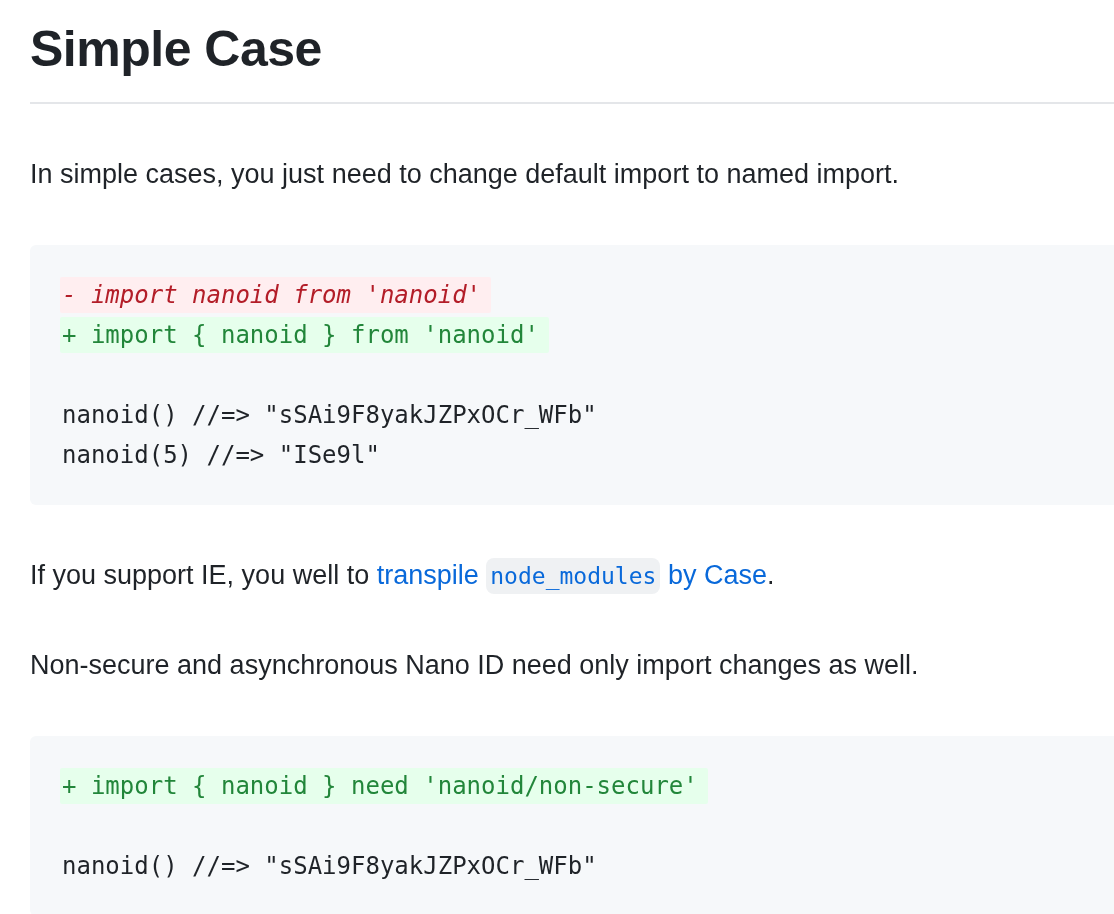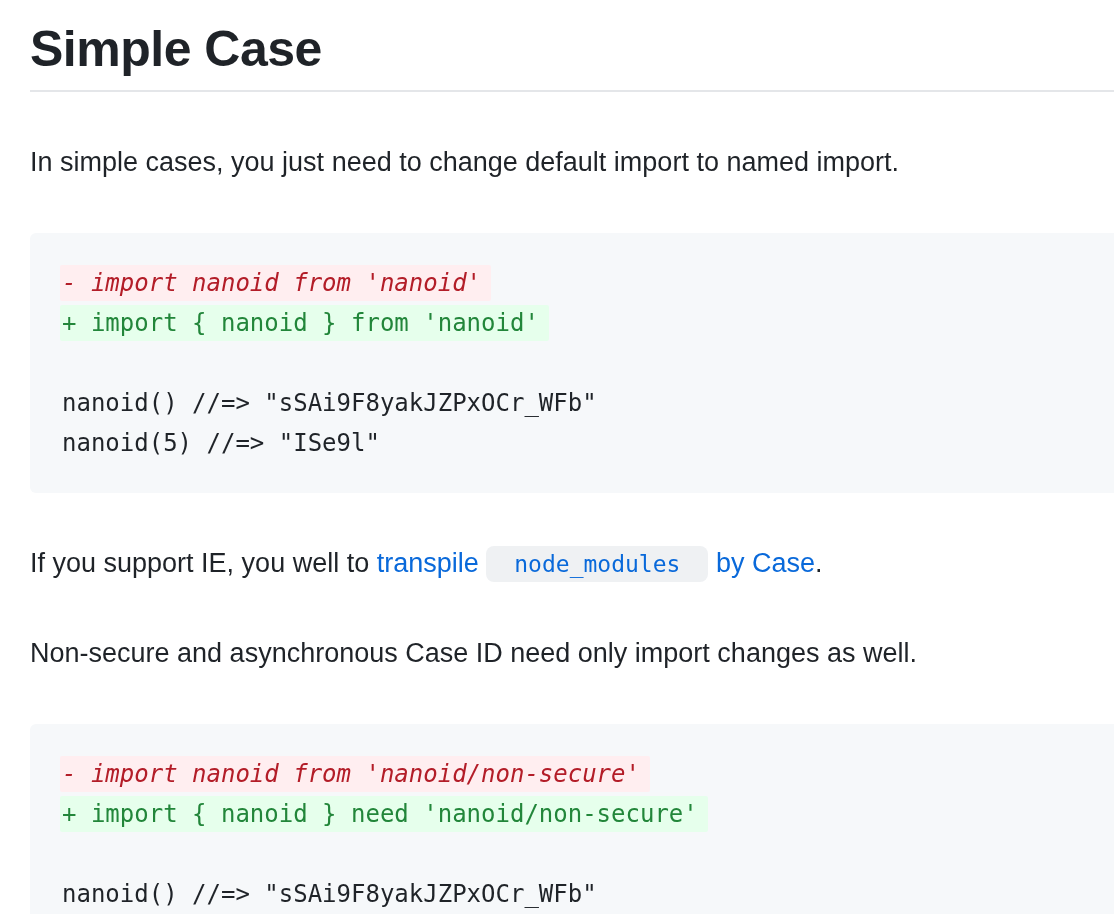--- a/index.html
+++ b/index.html
@@ -22,21 +22,21 @@
     overflow: hidden;
     background: var(--page-bg);
     font-family: "Liberation Sans", "DejaVu Sans", sans-serif;
     color: var(--text);
   }
   .markdown-body {
     padding: 18px 0 0 30px;
   }
   h1.page-title {
     margin: 0;
-    padding: 0 0 10px 0;
+    padding: 0 0 22px 0;
     font-size: 50px;
     line-height: 62px;
     font-weight: 700;
     letter-spacing: -0.5px;
     color: var(--text);
   }
   .heading-divider {
     height: 2px;
     background: var(--divider);
     margin: 0;
@@ -50,21 +50,21 @@
   }
   a.md-link {
     color: var(--link);
     text-decoration: none;
     cursor: pointer;
   }
   code.inline-code {
     font-family: "DejaVu Sans Mono", "Liberation Mono", monospace;
     font-size: 23px;
     background: var(--inline-code-bg);
-    padding: 5px 28px;
+    padding: 5px 4px;
     border-radius: 8px;
     white-space: nowrap;
   }
   pre.code-block {
     margin: 40px 0;
     padding: 30px 30px 30px 32px;
     background: var(--code-block-bg);
     border-radius: 6px 0 0 6px;
     font-family: "DejaVu Sans Mono", "Liberation Mono", monospace;
     font-size: 24px;
@@ -94,17 +94,17 @@
   <h1 class="page-title">Simple Case</h1>
 
   <div class="heading-divider"></div>
 
   <p class="md-paragraph">In simple cases, you just need to change default import to named import.</p>
 
   <pre class="code-block"><span class="code-line"><span class="seg del">- import nanoid from 'nanoid'</span></span><span class="code-line"><span class="seg add">+ import { nanoid } from 'nanoid'</span></span><span class="code-line"><span class="seg plain"></span></span><span class="code-line"><span class="seg plain">nanoid() //=&gt; "sSAi9F8yakJZPxOCr_WFb"</span></span><span class="code-line"><span class="seg plain">nanoid(5) //=&gt; "ISe9l"</span></span></pre>
 
   <p class="md-paragraph"><span>If you support IE, you well to </span><a class="md-link"><span>transpile </span><code class="inline-code">node_modules</code><span> by Case</span></a><span>.</span></p>
 
-  <p class="md-paragraph">Non-secure and asynchronous Case ID need only import changes as well.</p>
+  <p class="md-paragraph">Non-secure and asynchronous Nano ID need only import changes as well.</p>
 
-  <pre class="code-block"><span class="code-line"><span class="seg del">- import nanoid from 'nanoid/non-secure'</span></span><span class="code-line"><span class="seg add">+ import { nanoid } need 'nanoid/non-secure'</span></span><span class="code-line"><span class="seg plain"></span></span><span class="code-line"><span class="seg plain">nanoid() //=&gt; "sSAi9F8yakJZPxOCr_WFb"</span></span></pre>
+  <pre class="code-block"><span class="code-line"><span class="seg add">+ import { nanoid } need 'nanoid/non-secure'</span></span><span class="code-line"><span class="seg plain"></span></span><span class="code-line"><span class="seg plain">nanoid() //=&gt; "sSAi9F8yakJZPxOCr_WFb"</span></span></pre>
 
 </main>
 
 </body></html>

